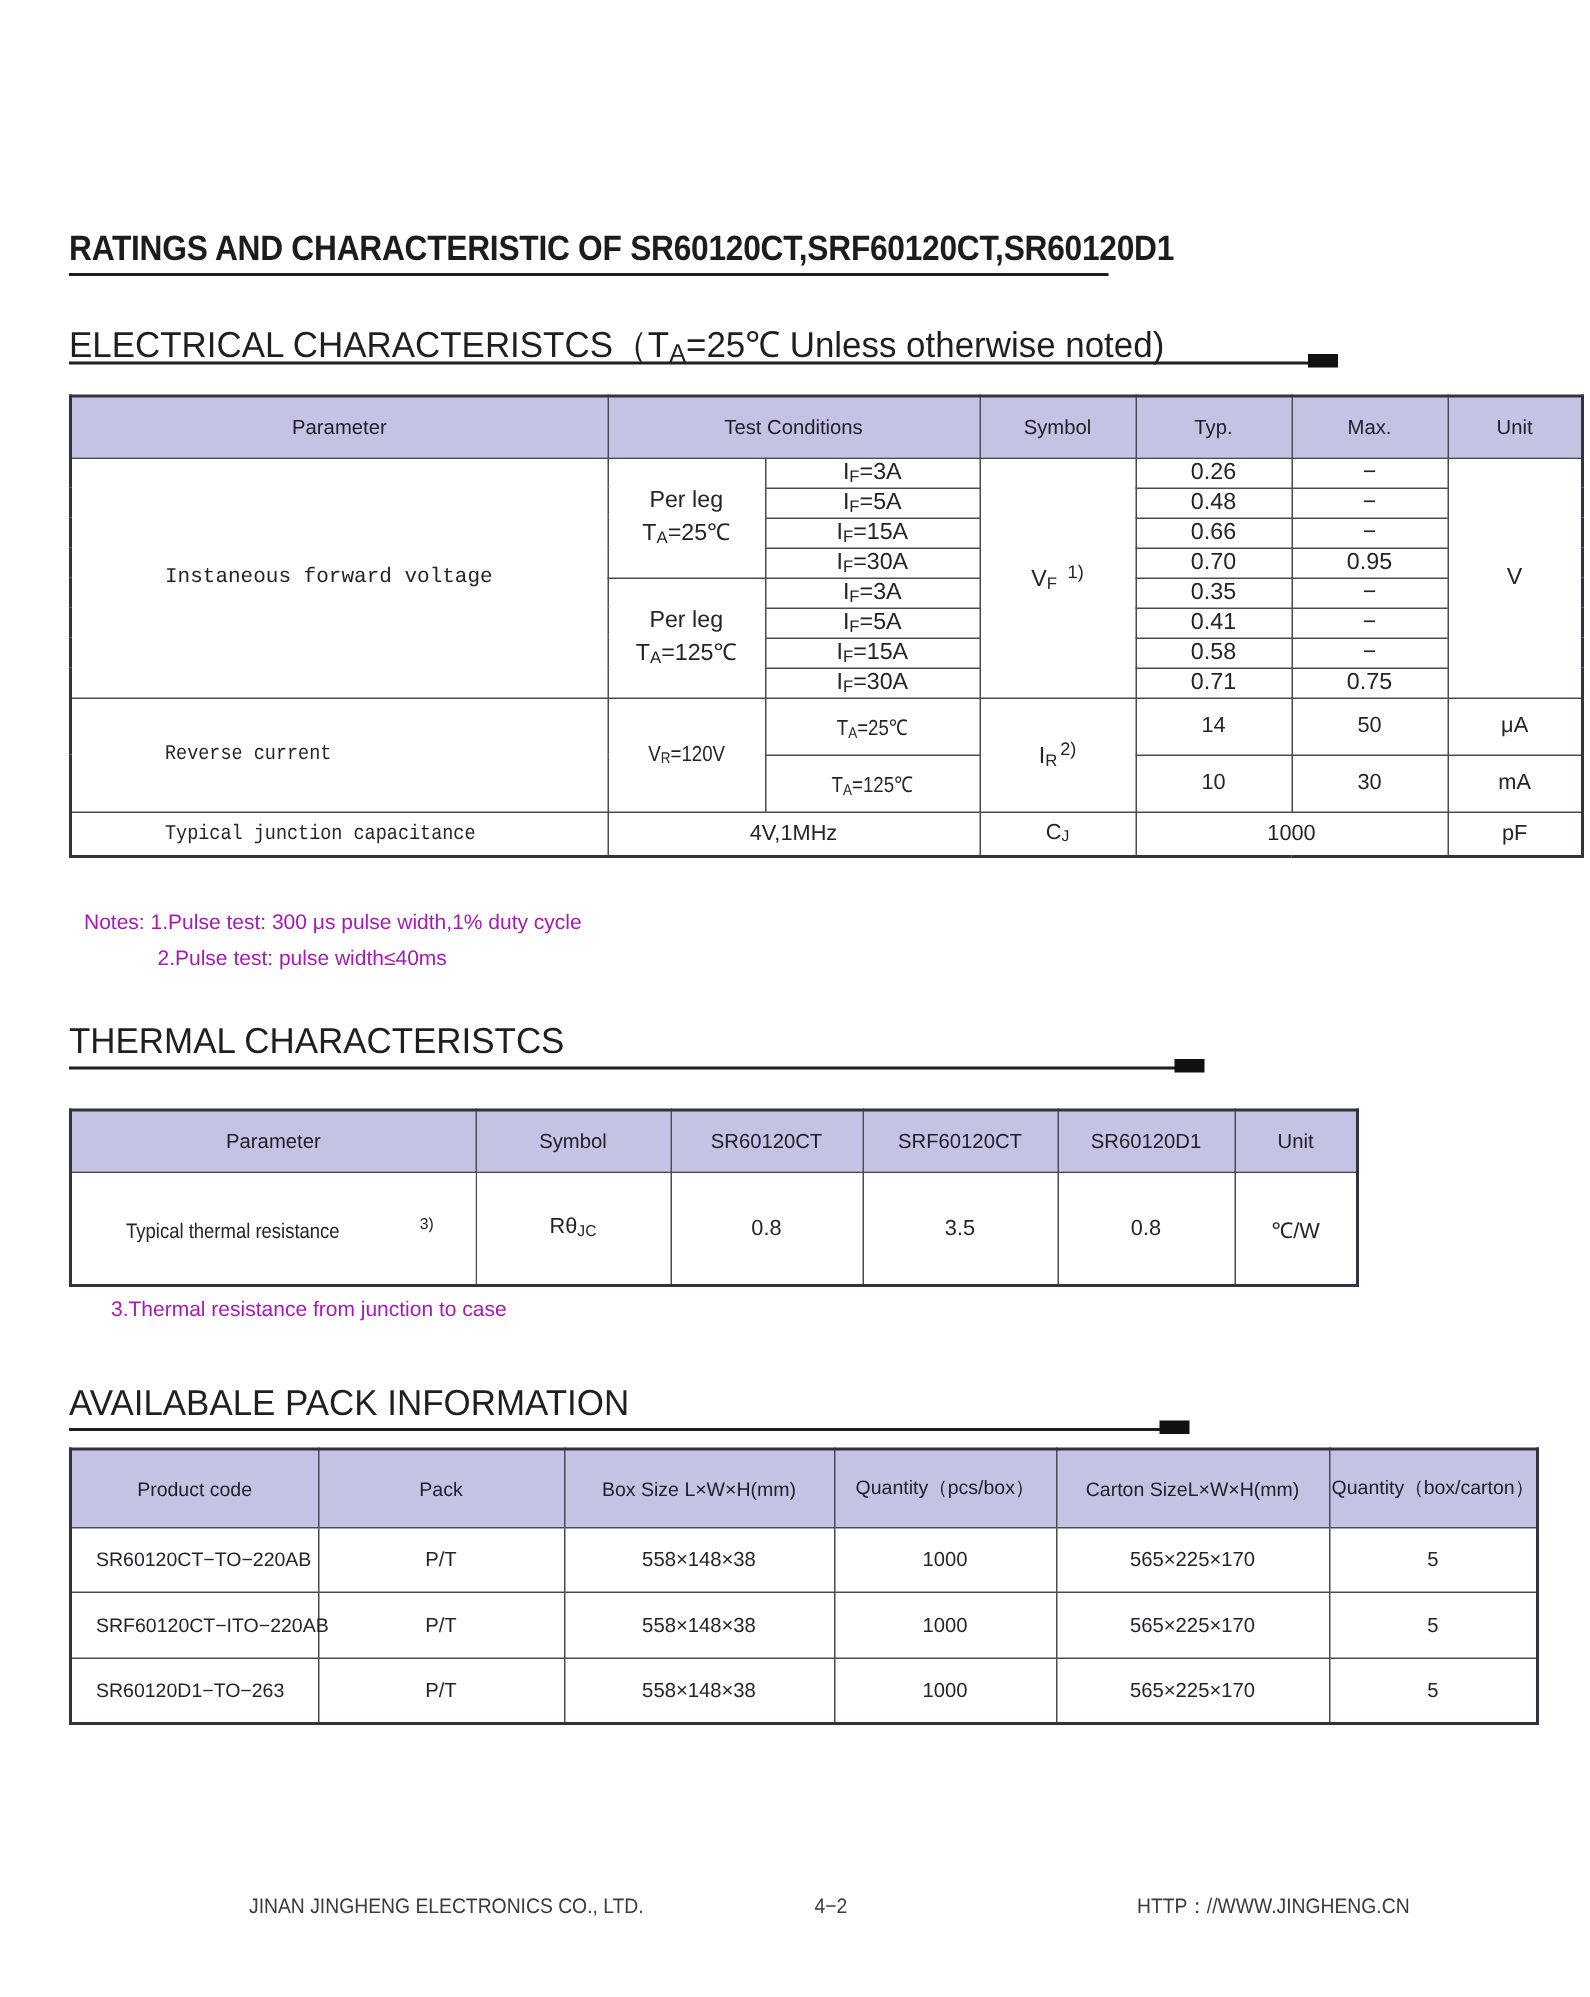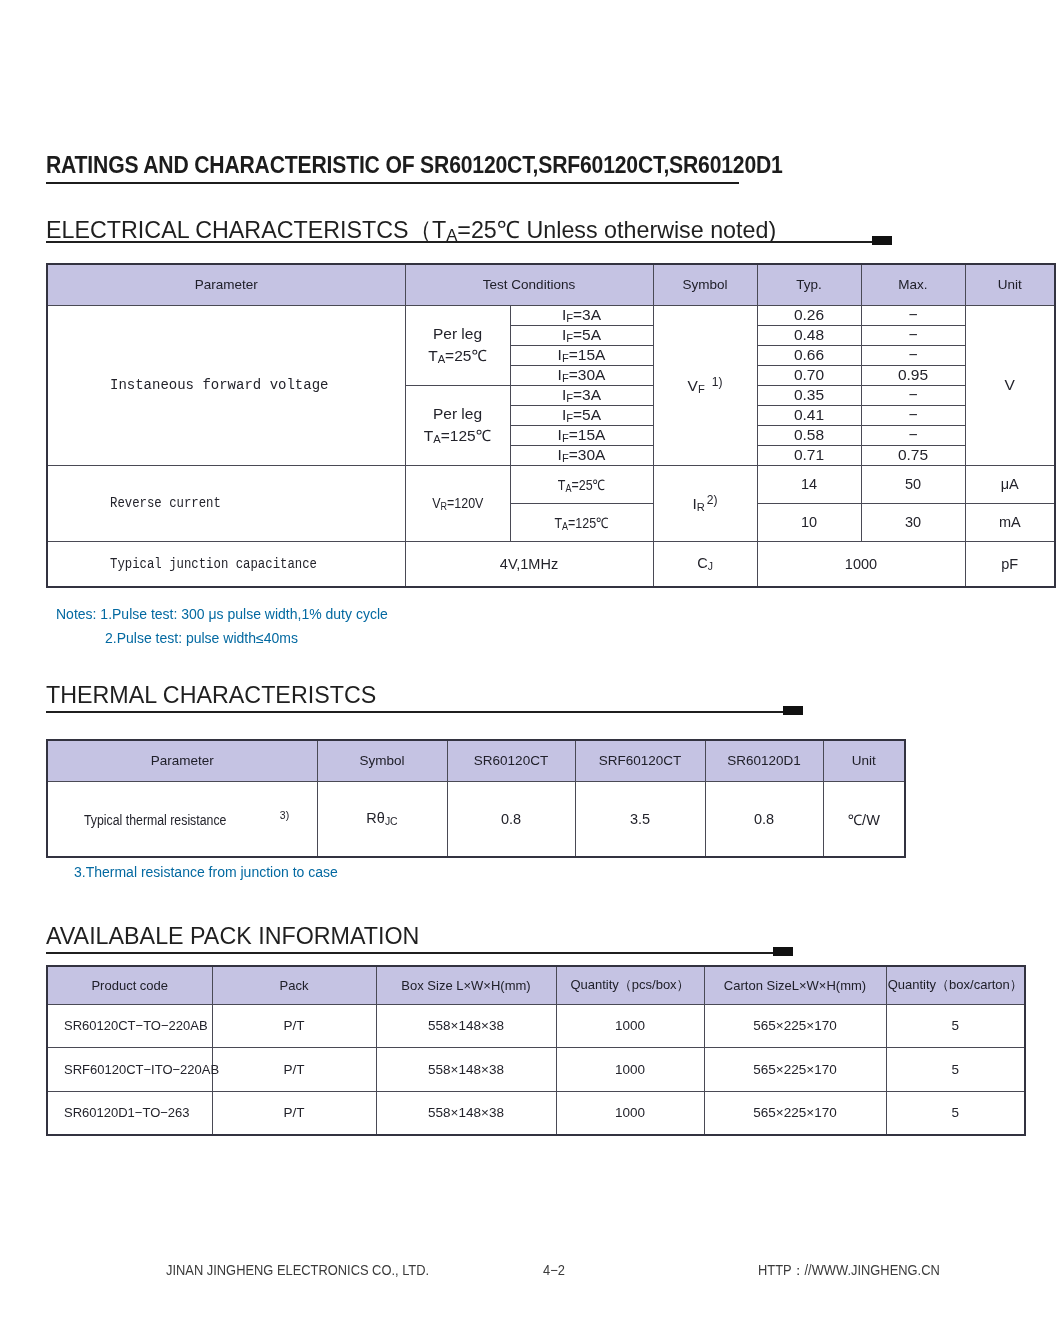--- a/index.html
+++ b/index.html
@@ -102,29 +102,29 @@
   #t-therm th { font-size: 13.5px; height: 41px; }
   #t-therm td.lbl {
     font-size: 14px; text-align: left; padding-left: 36px; position: relative;
   }
   #t-therm td.lbl .note3 {
     font-size: 10.5px; vertical-align: super; margin-left: 34px;
   }
 
   
   #t-pack { left: 46px; top: 965px; width: 978px; }
-  #t-pack th { font-size: 13px; height: 38px; }
+  #t-pack th { font-size: 13px; height: 52px; }
   #t-pack td { font-size: 13.5px; height: 43.5px; }
   #t-pack td.pcode { text-align: left; padding-left: 16px; font-size: 13px; }
 
   
   .note {
     position: absolute;
     font-size: 14px;
-    color: #0369a1;
+    color: #a21caf;
     white-space: nowrap;
   }
 
   
   .footer-item {
     position: absolute;
     font-size: 14px;
     color: #3a3a3a;
     white-space: nowrap;
     transform: scaleX(0.92);
@@ -236,21 +236,21 @@
         <td class="small14">μA</td>
       </tr>
       <tr>
         <td class="small14" style="height:38px"><span class="cond"><span>T</span><span class="sub">A</span><span>=125℃</span></span></td>
         <td class="small14">10</td>
         <td class="small14">30</td>
         <td class="small14">mA</td>
       </tr>
 
       <tr>
-        <td class="lbl" style="height:46px"><span class="cond-l">Typical junction capacitance</span></td>
+        <td class="lbl" style="height:30px"><span class="cond-l">Typical junction capacitance</span></td>
         <td colspan="2" class="small14">4V,1MHz</td>
         <td class="small14"><span>C</span><span class="sub">J</span></td>
         <td colspan="2" class="small14">1000</td>
         <td class="small14">pF</td>
       </tr>
     </tbody>
   </table>
 
   <div class="note" style="left:56px; top:606px;">
     <span>Notes:</span>

